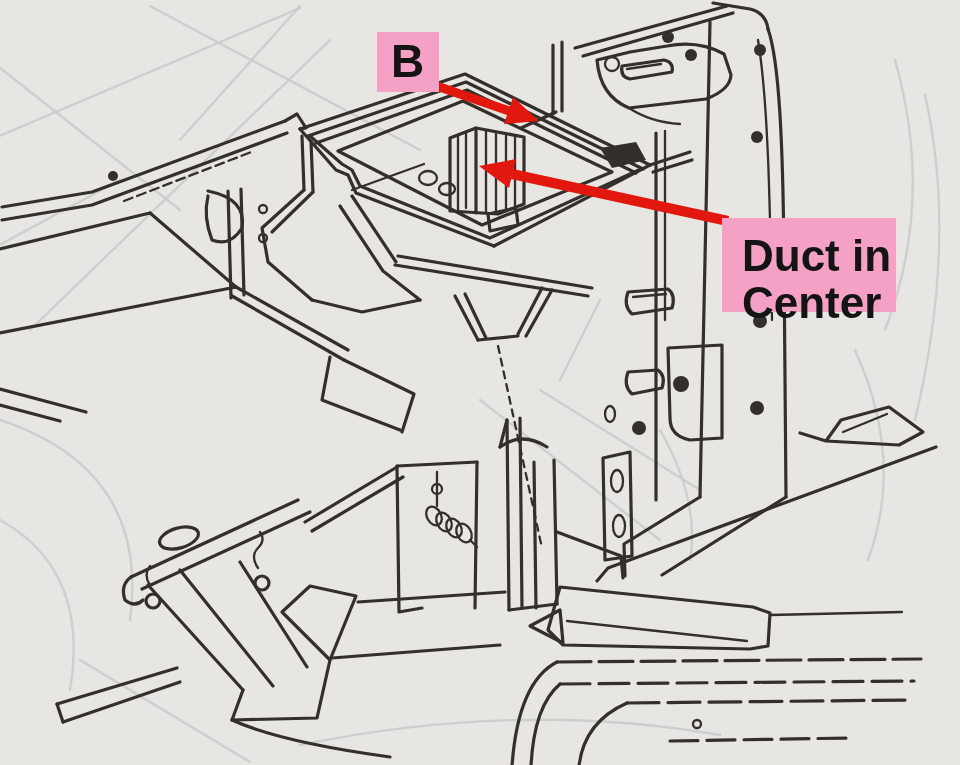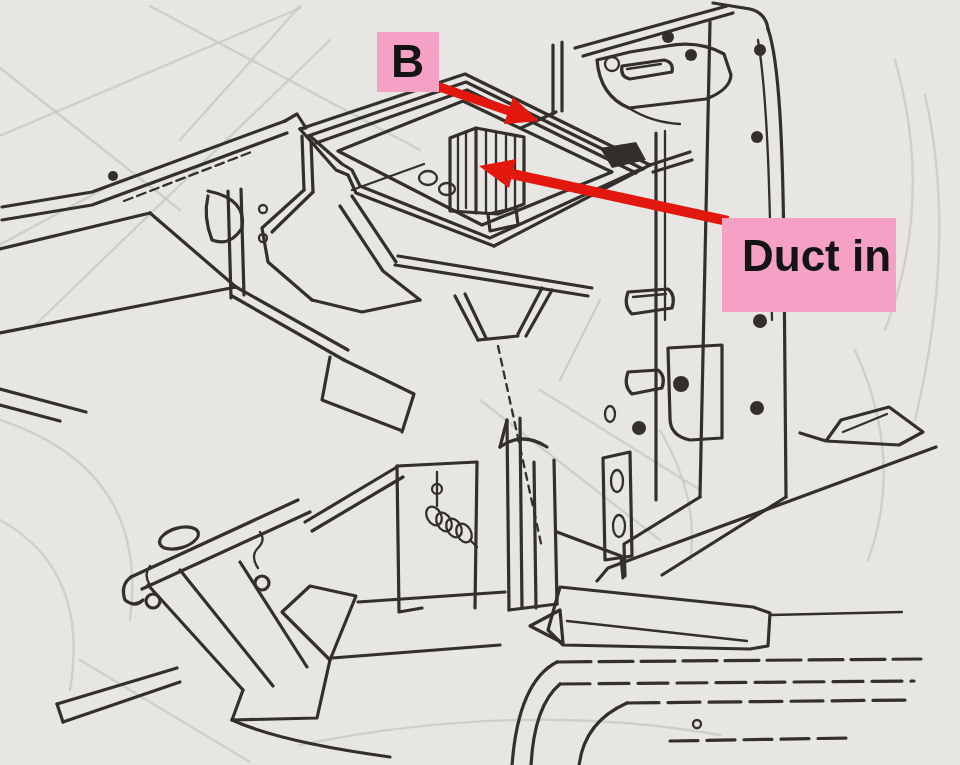--- a/index.html
+++ b/index.html
@@ -236,15 +236,16 @@
       <path class="arrow-line" stroke-width="10" d="M728,221 L512,174"></path>
       <polygon class="arrow-head" points="479,166 516,159 509,188"></polygon>
     </g>
   </g>
 </svg>
 
 <div id="label-b" class="pink-label">B</div>
 
 <div id="label-duct" class="pink-label">
   <div>Duct in</div>
+  <div>Center</div>
 </div>
 
 </div>
 
 </body></html>

